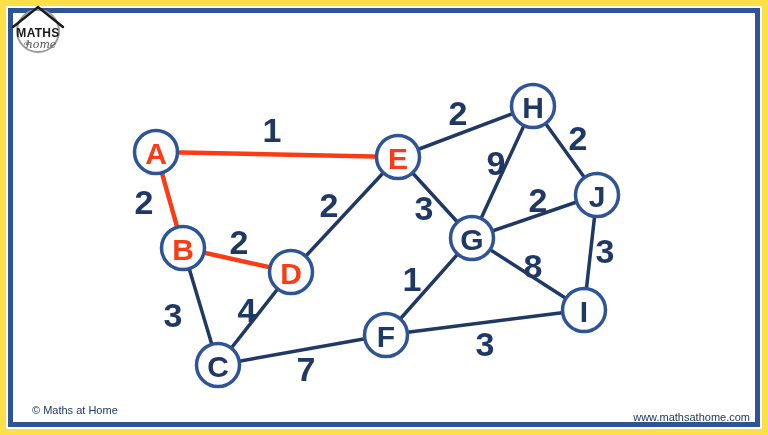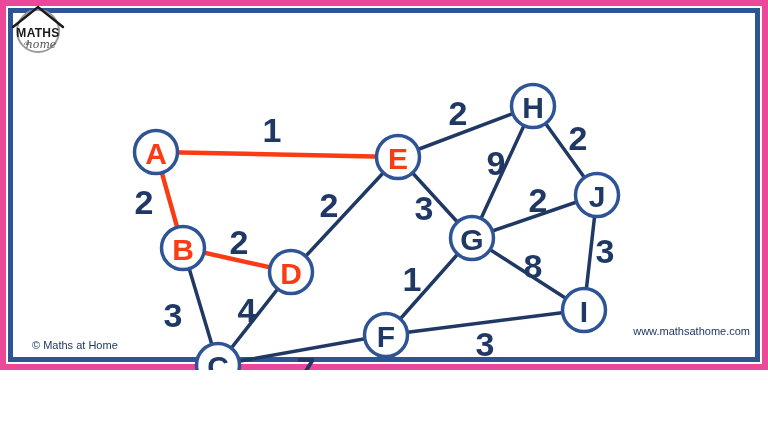--- a/index.html
+++ b/index.html
@@ -1,20 +1,20 @@
 <!DOCTYPE html>
 <html><head>
 <meta charset="utf-8">
 <style>
   html,body{margin:0;padding:0;}
   body{font-family:"Liberation Sans", sans-serif;}
   .page{
     position:relative;
-    width:768px;height:370px;
-    background:#ec4899;
+    width:768px;height:435px;
+    background:#fde047;
     overflow:hidden;
   }
   .canvas{
     position:absolute;
     inset:8px;
     background:#ffffff;
     border:5px solid #2f5496;
     box-shadow:0 0 0 2px #ffffff;
   }
   #graph-svg{
@@ -32,21 +32,21 @@
     font-weight:600;
   }
   .footer-left{
     position:absolute;
     left:32px;bottom:19px;
     font-size:11px;
     color:#1f3864;
   }
   .footer-right{
     position:absolute;
-    right:18px;bottom:33px;
+    right:18px;bottom:12px;
     font-size:11px;
     color:#1f3864;
   }
   .logo-maths{
     font-family:"Liberation Sans", sans-serif;
     font-size:12px;font-weight:bold;
     fill:#1a1a1a;letter-spacing:0.3px;
   }
   .logo-at{
     font-family:"DejaVu Serif", serif;

